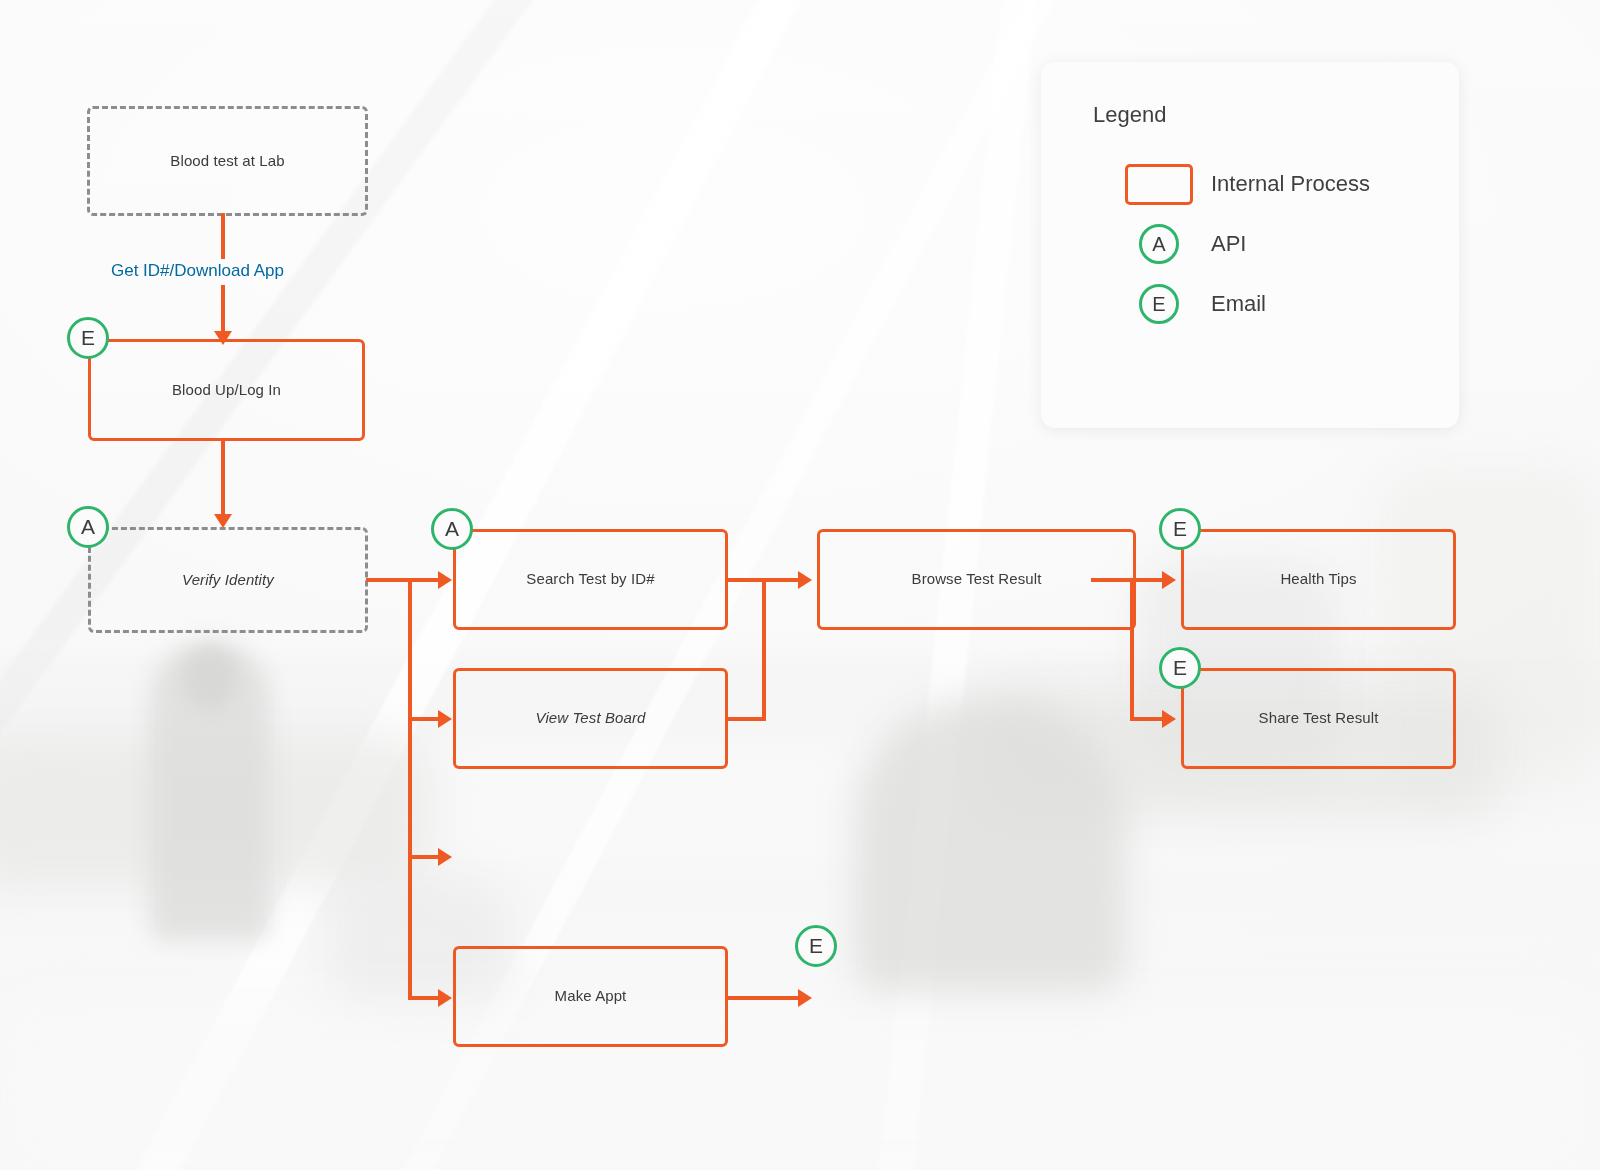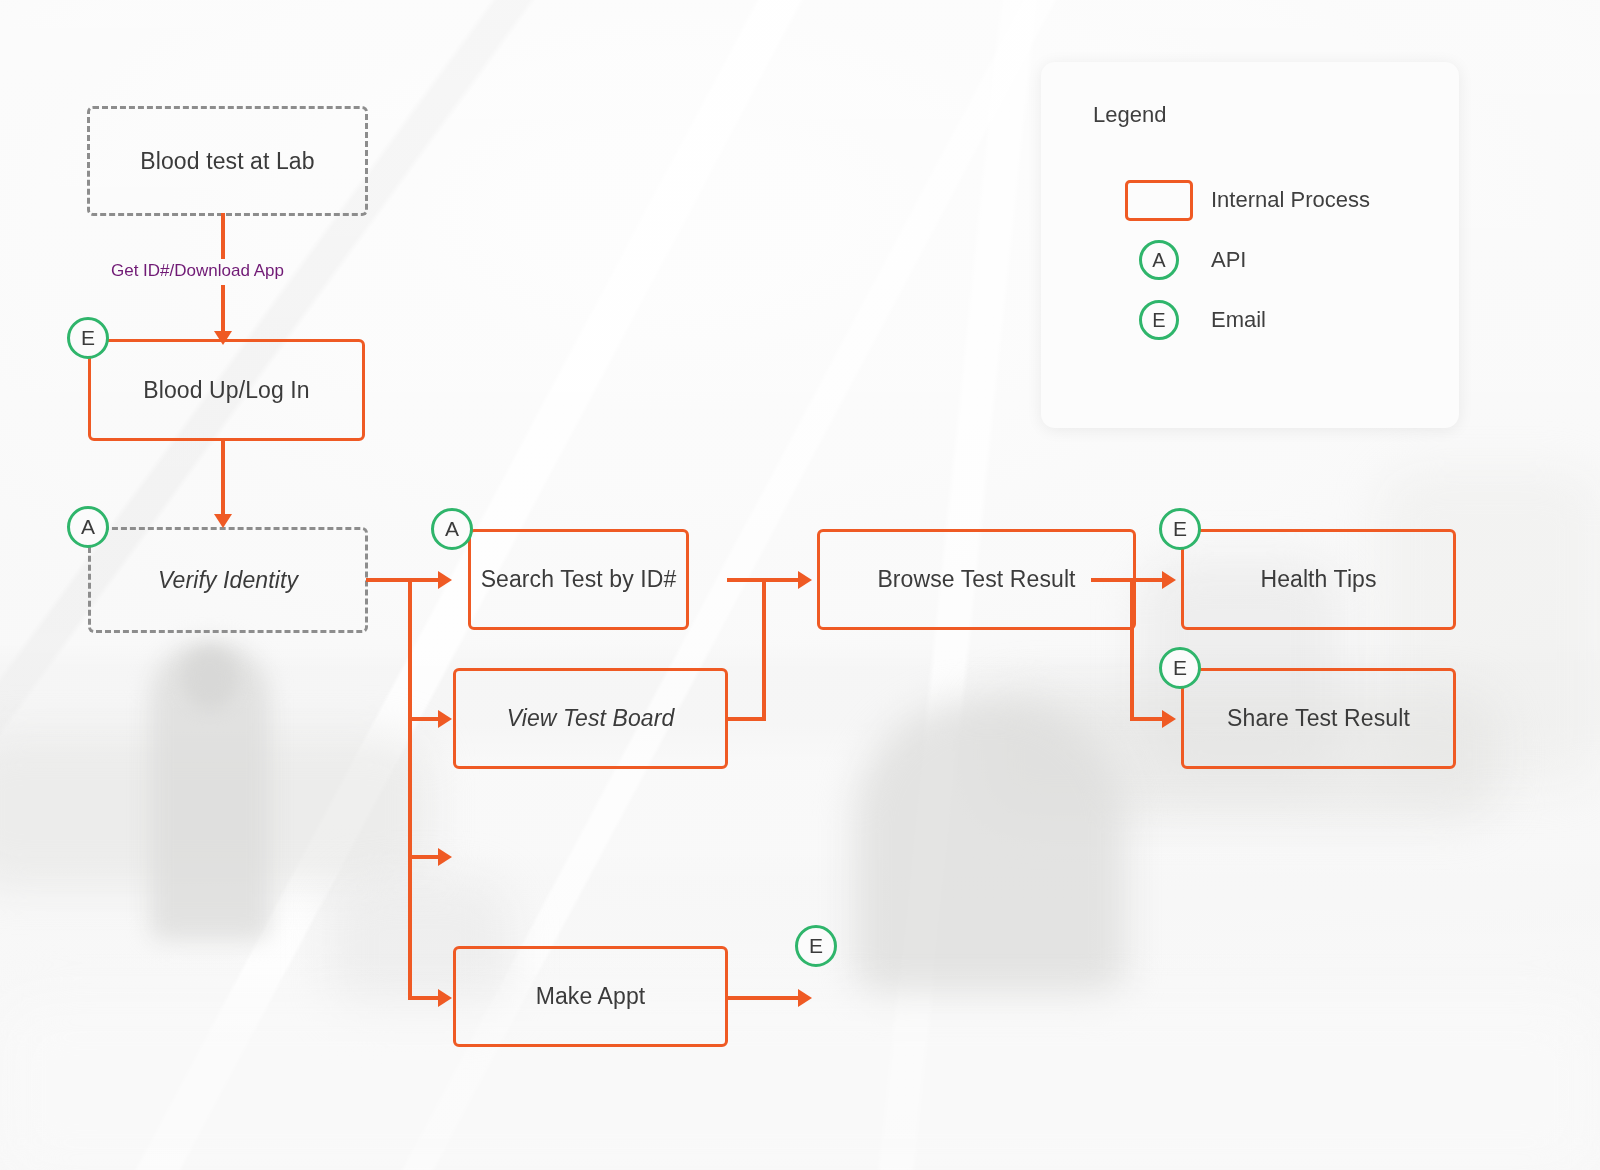--- a/index.html
+++ b/index.html
@@ -68,21 +68,21 @@
   .bgblob.win    { left: 1380px; top: 470px; width: 220px; height: 320px; background: rgba(234,234,233,.45); }
   .bgblob.flr    { left: 0px; top: 1000px; width: 1600px; height: 180px; background: rgba(250,250,250,.7); filter: blur(26px); }
 
   
   .node {
     position: absolute;
     display: flex;
     align-items: center;
     justify-content: center;
     border-radius: 6px;
-    font-size: 23px;
+    font-size: 15px;
     color: #3b3b3b;
     letter-spacing: .1px;
     text-align: center;
     line-height: 1.25;
     background: transparent;
   }
   .node.internal { border: 3px solid #ef5a24; }
   .node.external { border: 3px dashed #8d8d8d; color: #3b3b3b; }
 
   
@@ -119,40 +119,40 @@
     border-left: 14px solid #ef5a24;
   }
   .arrow.down {
     border-left: 9px solid transparent;
     border-right: 9px solid transparent;
     border-top: 14px solid #ef5a24;
   }
   .edge-label {
     position: absolute;
     font-size: 17px;
-    color: #701a75;
+    color: #0369a1;
     white-space: nowrap;
     z-index: 4;
   }
 
   
   #legend {
     position: absolute;
     left: 1041px; top: 62px;
     width: 418px; height: 366px;
     background: #fcfcfc;
     border-radius: 14px;
     box-shadow: 0 2px 16px rgba(0,0,0,.07);
     padding: 40px 0 0 52px;
     z-index: 8;
   }
   #legend .lg-title {
     font-size: 22px;
     color: #3f3f3f;
-    margin-bottom: 42px;
+    margin-bottom: 26px;
   }
   .lg-row {
     display: flex;
     align-items: center;
     height: 60px;
     margin-left: 32px;
   }
   .lg-swatch {
     width: 70px;
     display: flex;
@@ -250,21 +250,21 @@
     <span>E</span>
   </div>
 
   <div class="node external" style="left:88px; top:527px; width:280px; height:106px;font-style:italic;">
     <span>Verify Identity</span>
   </div>
   <div class="badge" style="left:67px; top:506px;">
     <span>A</span>
   </div>
 
-  <div class="node internal" style="left:453px; top:529px; width:221px; height:101px;margin-left:15px;">
+  <div class="node internal" style="left:453px; top:529px; width:275px; height:101px;">
     <span>Search Test by ID#</span>
   </div>
   <div class="badge" style="left:431px; top:508px;">
     <span>A</span>
   </div>
 
   <div class="node internal" style="left:453px; top:668px; width:275px; height:101px;font-style:italic;">
     <span>View Test Board</span>
   </div>
 

